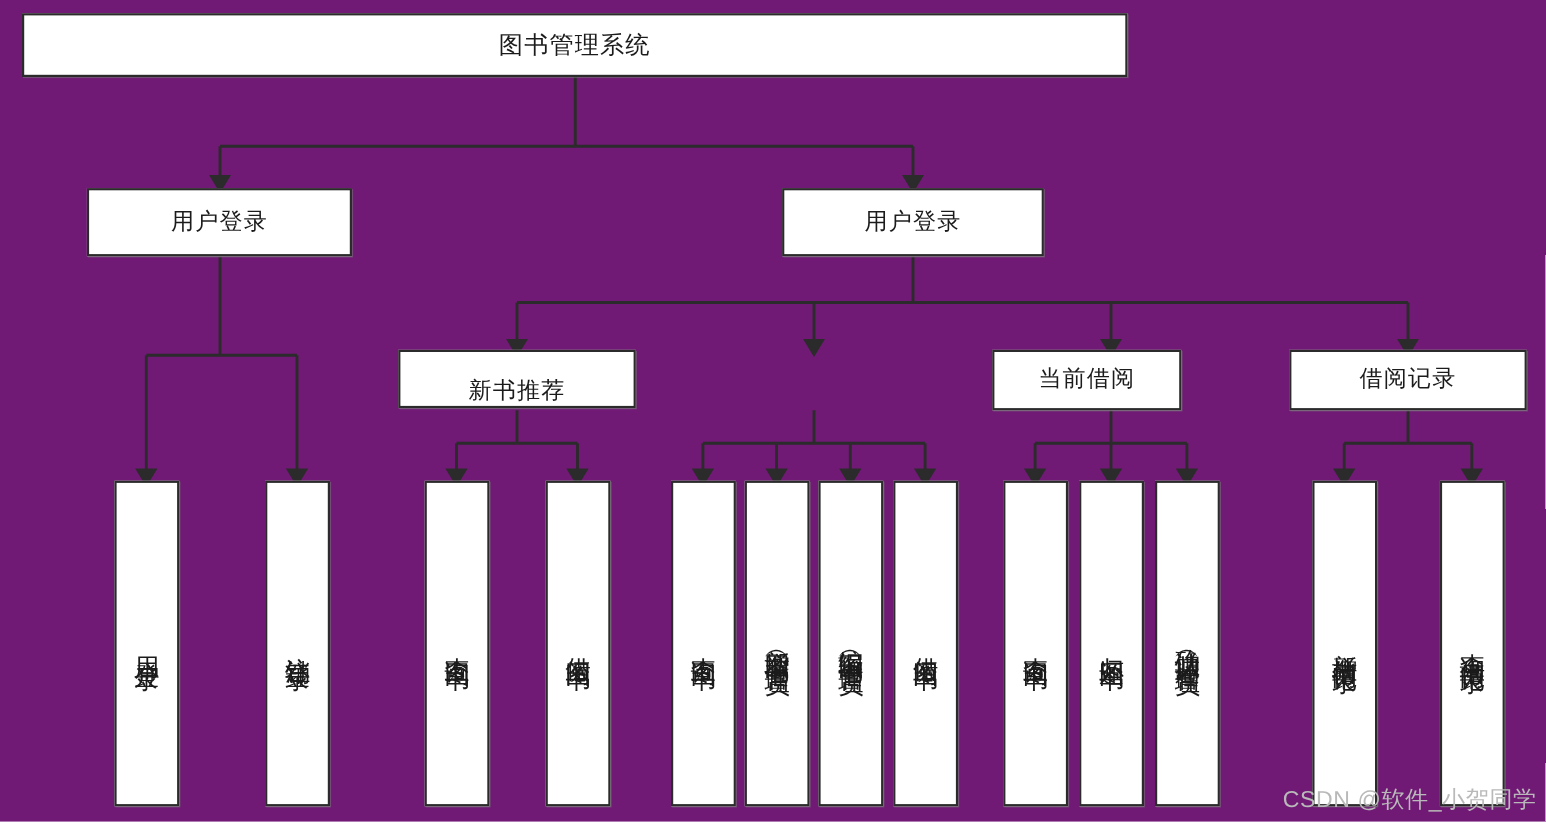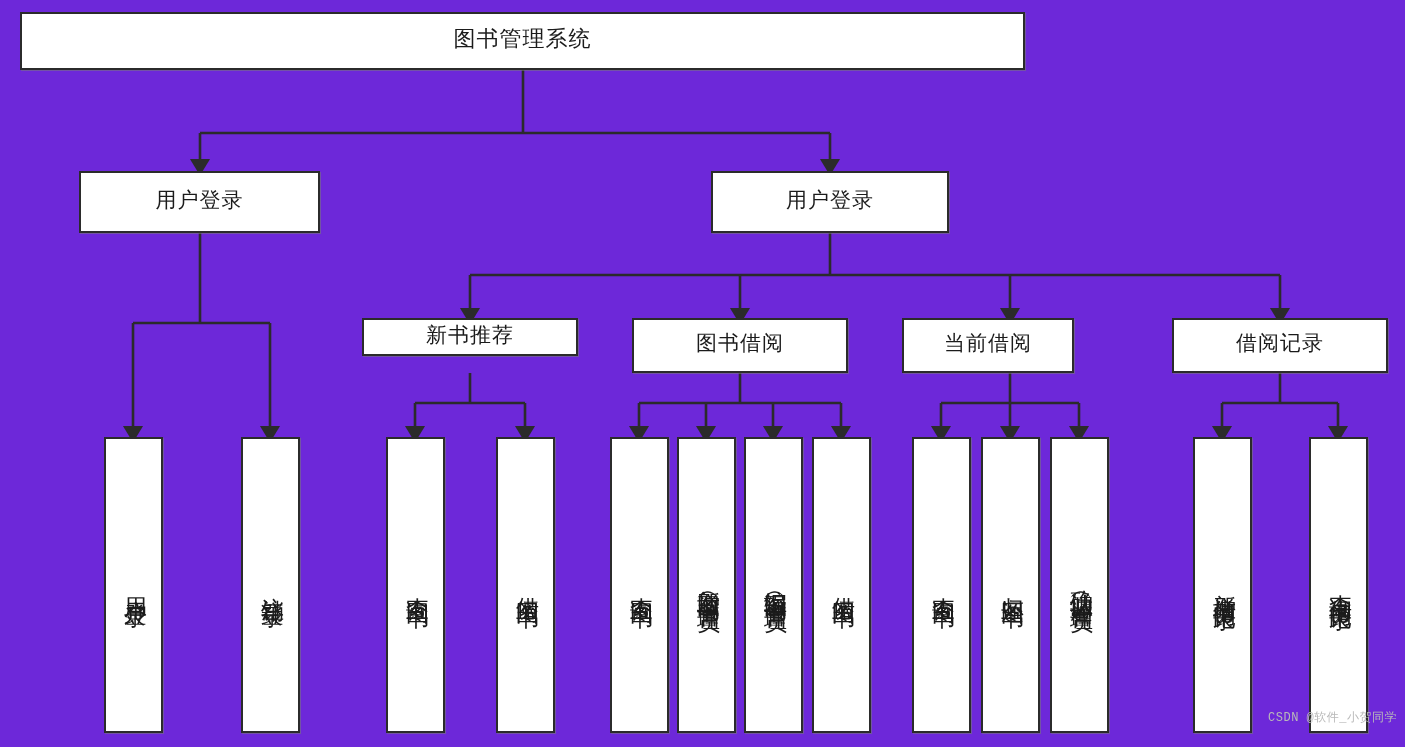--- a/index.html
+++ b/index.html
@@ -4,22 +4,22 @@
 <style>
   html, body {
     margin: 0;
     padding: 0;
     background: #ffffff;
   }
   #stage {
     position: relative;
     width: 1405px;
     height: 747px;
-    background: #6d28d9;
-    font-family: Liberation Mono, monospace;
+    background: #701a75;
+    font-family: Liberation Sans, sans-serif;
     overflow: hidden;
   }
   #edges {
     position: absolute;
     left: 0;
     top: 0;
     width: 1405px;
     height: 747px;
     pointer-events: none;
   }
@@ -57,22 +57,22 @@
     writing-mode: vertical-rl;
     text-orientation: upright;
     font-size: 23px;
     letter-spacing: 3px;
     line-height: 1;
     white-space: nowrap;
   }
   #watermark {
     position: absolute;
     right: 8px;
-    bottom: 21px;
-    font-size: 12px;
+    bottom: 6px;
+    font-size: 21px;
     color: #b9b9b9;
     letter-spacing: 0.5px;
     white-space: nowrap;
     user-select: none;
   }
 </style>
 </head>
 <body>
 
 <div id="stage">
@@ -131,25 +131,22 @@
     <span class="node-label">图书管理系统</span>
   </div>
 
   <div class="node h" style="left:79px; top:171px; width:241px; height:62px;">
     <span class="node-label">用户登录</span>
   </div>
   <div class="node h" style="left:711px; top:171px; width:238px; height:62px;">
     <span class="node-label">用户登录</span>
   </div>
 
-  <div class="node h" style="left:362px; top:318px; width:216px; height:38px;">
+  <div class="node h" style="left:362px; top:318px; width:216px; height:53px;align-items:flex-end;">
     <span class="node-label">新书推荐</span>
-  </div>
-  <div class="node h" style="left:632px; top:318px; width:216px; height:55px;">
-    <span class="node-label">图书借阅</span>
   </div>
   <div class="node h" style="left:902px; top:318px; width:172px; height:55px;">
     <span class="node-label">当前借阅</span>
   </div>
   <div class="node h" style="left:1172px; top:318px; width:216px; height:55px;">
     <span class="node-label">借阅记录</span>
   </div>
 
   <div class="node v" style="left:104px; top:437px; width:59px; height:296px;">
     <span class="node-label">用户登录</span>

